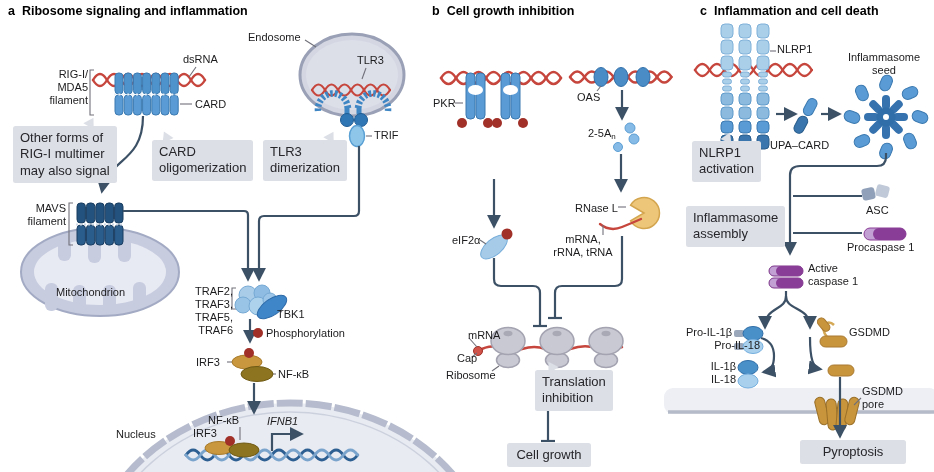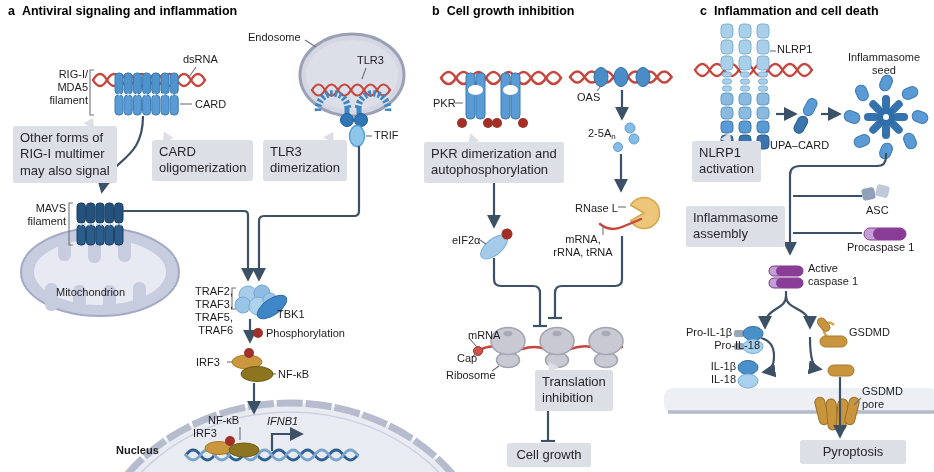--- a/index.html
+++ b/index.html
@@ -394,21 +394,21 @@
     <rect x="847" y="397" width="10" height="28" rx="5" transform="rotate(14 852 411)"></rect>
   </g>
   <path d="M840,377 V436" stroke="#3d5166" stroke-width="2.2" fill="none" marker-end="url(#arr)"></path>
 
   <g stroke="#70707a" stroke-width="1.1" fill="none">
     <path d="M770,51 H776"></path>
     <path d="M861,398 L854,405"></path>
   </g>
 </svg>
 
-<div class="hdr" style="left:8px;top:4px;"><span class="pl">a</span><span class="pt">Antiviral signaling and inflammation</span></div>
+<div class="hdr" style="left:8px;top:4px;"><span class="pl">a</span><span class="pt">Ribosome signaling and inflammation</span></div>
 <div class="hdr" style="left:432px;top:4px;"><span class="pl">b</span><span class="pt">Cell growth inhibition</span></div>
 <div class="hdr" style="left:700px;top:4px;"><span class="pl">c</span><span class="pt">Inflammation and cell death</span></div>
 
 <div class="lbl" style="left:248px;top:31px;text-align:center;">Endosome</div>
 <div class="lbl" style="left:183px;top:53px;">dsRNA</div>
 <div class="lbl r" style="left:38px;top:68px;width:50px;">
   <div>RIG-I/</div>
   <div>MDA5</div>
   <div>filament</div>
 </div>
@@ -426,21 +426,21 @@
   <div>TRAF5,</div>
   <div>TRAF6</div>
 </div>
 <div class="lbl" style="left:277px;top:308px;">TBK1</div>
 <div class="lbl" style="left:266px;top:327px;">Phosphorylation</div>
 <div class="lbl" style="left:196px;top:356px;">IRF3</div>
 <div class="lbl" style="left:278px;top:368px;">NF-κB</div>
 <div class="lbl" style="left:208px;top:414px;">NF-κB</div>
 <div class="lbl" style="left:193px;top:427px;">IRF3</div>
 <div class="lbl it" style="left:267px;top:415px;">IFNB1</div>
-<div class="lbl" style="left:116px;top:444px;font-weight:bold;">Nucleus</div>
+<div class="lbl" style="left:116px;top:428px;">Nucleus</div>
 
 <div class="gbox" style="left:13px;top:126px;">
   <i class="tail" style="left:72px;top:-9px;transform:rotate(30deg);"></i>
   <div>Other forms of</div>
   <div>RIG-I multimer</div>
   <div>may also signal</div>
 </div>
 <div class="gbox" style="left:152px;top:140px;">
   <i class="tail" style="left:8px;top:-9px;transform:rotate(-25deg);"></i>
   <div>CARD</div>
@@ -458,25 +458,20 @@
 <div class="lbl" style="left:575px;top:202px;">RNase L</div>
 <div class="lbl c" style="left:552px;top:233px;width:62px;">
   <div>mRNA,</div>
   <div>rRNA, tRNA</div>
 </div>
 <div class="lbl" style="left:452px;top:234px;">eIF2α</div>
 <div class="lbl" style="left:468px;top:329px;">mRNA</div>
 <div class="lbl" style="left:457px;top:352px;">Cap</div>
 <div class="lbl" style="left:446px;top:369px;">Ribosome</div>
 
-<div class="gbox" style="left:424px;top:142px;">
-  <i class="tail" style="left:42px;top:-9px;transform:rotate(-18deg);"></i>
-  <div>PKR dimerization and</div>
-  <div>autophosphorylation</div>
-</div>
 <div class="gbox" style="left:535px;top:370px;">
   <i class="tail" style="left:10px;top:-9px;transform:rotate(-32deg);"></i>
   <div>Translation</div>
   <div>inhibition</div>
 </div>
 <div class="gbox cen" style="left:507px;top:443px;width:70px;">
   <div>Cell growth</div>
 </div>
 
 <div class="lbl" style="left:777px;top:43px;">NLRP1</div>

